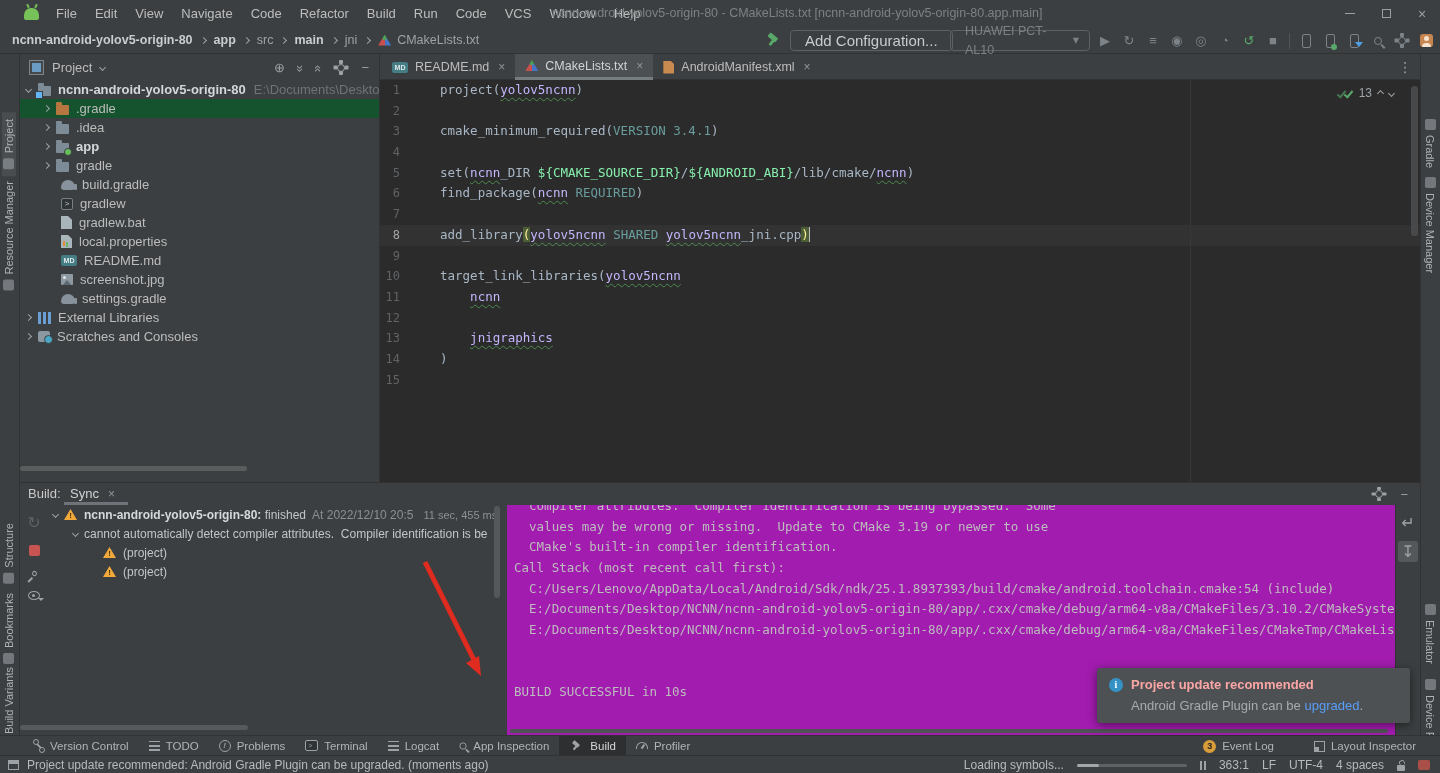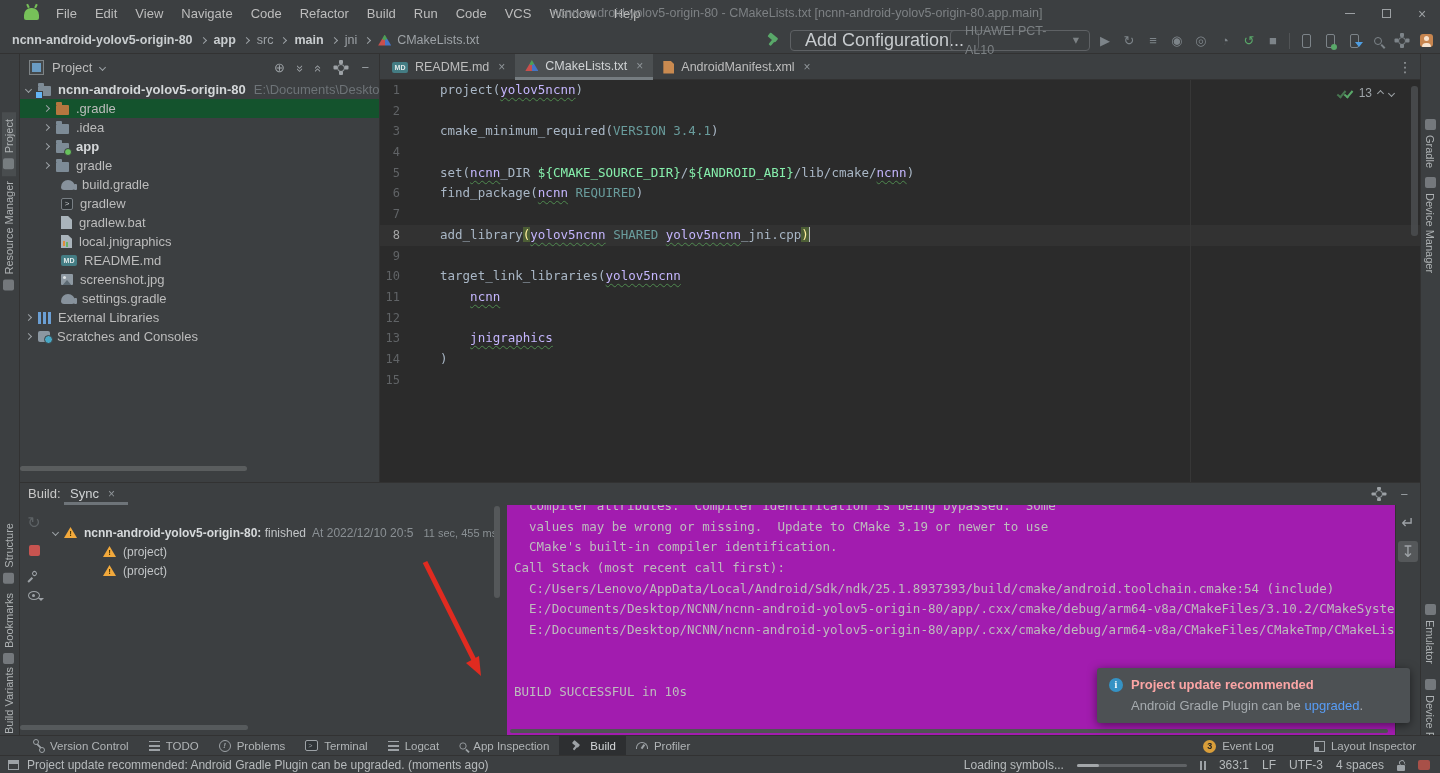--- a/index.html
+++ b/index.html
@@ -21,21 +21,21 @@
   .wb-max{width:9px;height:9px;border:1.2px solid #9ca0a3}
   .wb-close{font-size:14px;line-height:1}
 
   
   #navbar{position:absolute;left:0;top:27px;width:1440px;height:27px;background:#3c3f41;border-bottom:1px solid #323232}
   #breadcrumbs{position:absolute;left:10px;top:0;height:26px;display:flex;align-items:center;font-size:12.5px;white-space:nowrap}
   .crumb{color:#9da2a6;padding:0 2px}
   .crumb.b{color:#c9cdcf;font-weight:bold}
   .bc-sep{margin:0 6px}
   #hammer{position:absolute;left:766px;top:5px;color:#59a869}
-  #addcfg{position:absolute;left:790px;top:3px;height:21px;line-height:19px;padding:0 14px;border:1px solid #5e6164;border-radius:4px;font-size:18px;color:#c7cbce}
+  #addcfg{position:absolute;left:790px;top:3px;height:21px;line-height:19px;padding:0 14px;border:1px solid #5e6164;border-radius:4px;font-size:15px;color:#c7cbce}
   #devicebtn{position:absolute;left:950px;top:3px;height:21px;line-height:19px;padding:0 10px 0 14px;width:140px;border:1px solid #5e6164;border-radius:4px;font-size:12.5px;color:#7c8184;display:flex;justify-content:space-between;align-items:center}
   #tb-icons{position:absolute;right:2px;top:2px;height:23px;display:flex;align-items:center}
   .tbi{display:inline-flex;align-items:center;justify-content:center;width:24px;height:22px;color:#7d8489;font-size:13px}
   .tb-sep{width:1px;height:16px;background:#515456;margin:0 4px}
 
   
   #lstripe{position:absolute;left:0;top:54px;width:20px;height:681px;background:#3c3f41;border-right:1px solid #323232}
   #rstripe{position:absolute;left:1420px;top:54px;width:20px;height:681px;background:#3c3f41;border-left:1px solid #323232}
   .stripe-item{position:absolute;left:2px;display:flex;align-items:center;gap:5px;writing-mode:vertical-rl;
                font-size:11px;color:#aeb2b4;padding:7px 1px;white-space:nowrap}
@@ -383,21 +383,21 @@
         <div class="trow" style="padding-left: 41px;">
           <span class="ico t-console"></span>
           <span class="tlabel">gradlew</span>
         </div>
         <div class="trow" style="padding-left: 41px;">
           <span class="ico t-file"></span>
           <span class="tlabel">gradlew.bat</span>
         </div>
         <div class="trow" style="padding-left: 41px;">
           <span class="ico t-file props"></span>
-          <span class="tlabel">local.jnigraphics</span>
+          <span class="tlabel">local.properties</span>
         </div>
         <div class="trow" style="padding-left: 41px;">
           <span class="ico t-markdown"></span>
           <span class="tlabel">README.md</span>
         </div>
         <div class="trow" style="padding-left: 41px;">
           <span class="ico t-image"></span>
           <span class="tlabel">screenshot.jpg</span>
         </div>
         <div class="trow" style="padding-left: 41px;">
@@ -478,21 +478,22 @@
         <span>−</span>
       </span>
     </div>
     <div id="bp-lefticons">
       <span class="dis">↻</span>
       <span class="g-stop"></span>
       <i class="g-pin"></i>
       <i class="g-eye"></i>
     </div>
     <div id="btree">
-        <div class="btrow" style="padding-left: 5px; margin-top: 18px;"><span class="chev d s"></span><span class="ico t-warning"></span><span class="bt-bold">ncnn-android-yolov5-origin-80:</span><span class="bt-text"> finished</span><span class="bt-time">At 2022/12/10 20:5</span><span class="bt-dur">11 sec, 455 ms</span></div>
+        <div class="btrow" style="padding-left: 5px;"><span class="chev d s"></span><span class="ico t-warning"></span><span class="bt-bold">ncnn-android-yolov5-origin-80:</span><span class="bt-text"> finished</span><span class="bt-time">At 2022/12/10 20:5</span><span class="bt-dur">11 sec, 455 ms</span></div>
+        <div class="btrow" style="padding-left: 25px;"><span class="chev d s"></span><span class="bt-text">cannot automatically detect compiler attributes.  Compiler identification is be</span></div>
         <div class="btrow" style="padding-left: 55px;"><span class="ico t-warning"></span><span class="bt-text">(project)</span></div>
         <div class="btrow" style="padding-left: 55px;"><span class="ico t-warning"></span><span class="bt-text">(project)</span></div>
       </div>
     <div id="bt-vscroll"></div>
     <div id="console">
       <div id="console-inner">
           <div class="cnsl">  compiler attributes.  Compiler identification is being bypassed.  Some</div>
           <div class="cnsl">  values may be wrong or missing.  Update to CMake 3.19 or newer to use</div>
           <div class="cnsl">  CMake's built-in compiler identification.</div>
           <div class="cnsl">Call Stack (most recent call first):</div>
@@ -577,20 +578,20 @@
     </div>
     <div id="sb-right">
       <span id="sb-loading">Loading symbols...</span>
       <span id="sb-progress"></span>
       <span class="g-pause">
           <i></i>
           <i></i>
         </span>
       <span id="sb-pos">363:1</span>
       <span id="sb-lf">LF</span>
-      <span id="sb-enc">UTF-3</span>
+      <span id="sb-enc">UTF-4</span>
       <span id="sb-indent">4 spaces</span>
       <i class="g-lock"></i>
       <i class="g-balloon"></i>
     </div>
   </div>
 
 </div>
 
 </body></html>

